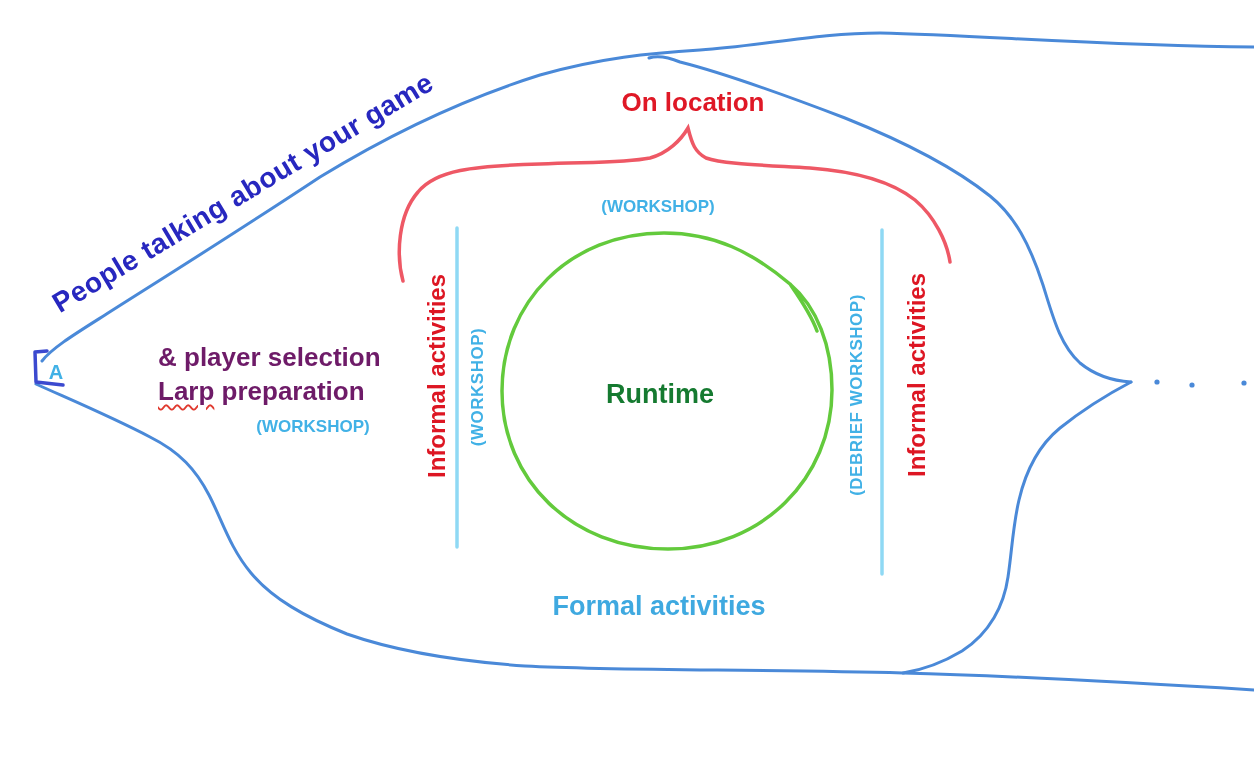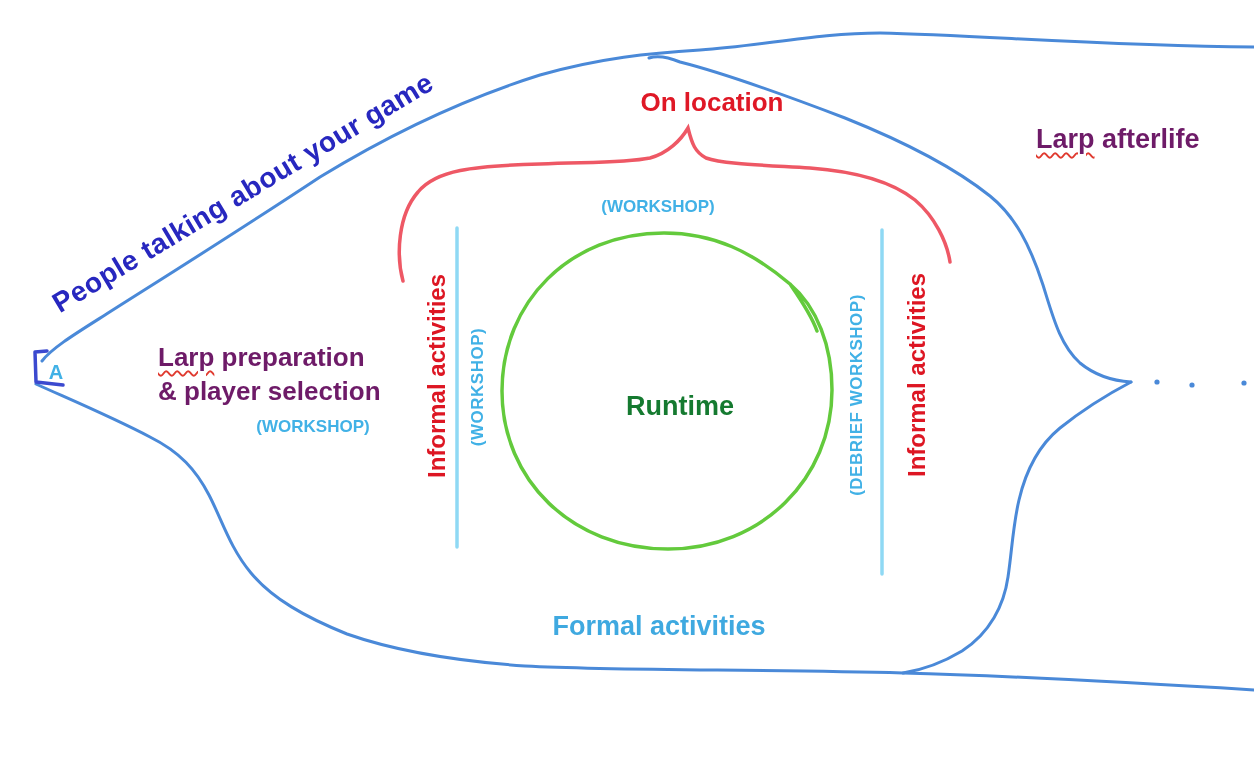--- a/index.html
+++ b/index.html
@@ -6,21 +6,21 @@
   .stage{
     position:relative;width:1254px;height:766px;background:#ffffff;
     overflow:hidden;font-family:"Liberation Sans", sans-serif;
   }
   .stage svg{position:absolute;left:0;top:0;}
   .lbl{position:absolute;white-space:nowrap;}
   .ctr{transform:translate(-50%,-50%);}
   .rot-arc{transform:translate(-50%,-50%) rotate(-31deg);}
   .rot-v{transform:translate(-50%,-50%) rotate(-90deg);}
   .c-darkblue{color:#2727bf;font-size:28px;font-weight:600;letter-spacing:0.5px;}
-  .c-red-title{color:#df1826;font-size:26px;font-weight:700;margin-left:19px;}
+  .c-red-title{color:#df1826;font-size:26px;font-weight:700;}
   .c-red-vert{color:#dd1623;font-size:24px;font-weight:700;}
   .c-purple{color:#6e1b68;font-size:26px;font-weight:600;}
   .c-purple-big{color:#6e1b68;font-size:27px;font-weight:600;}
   .c-cyan-small{color:#41b1e6;font-size:17px;font-weight:700;}
   .c-cyan-vert{color:#41b1e6;font-size:17px;font-weight:700;letter-spacing:0.5px;}
   .c-cyan-big{color:#3fa9e0;font-size:27px;font-weight:600;}
   .c-green-title{color:#157a30;font-size:27px;font-weight:700;}
   .c-green-sub{color:#157a30;font-size:24px;font-weight:600;}
   .c-marker{color:#41b1e6;font-size:20px;font-weight:600;}
   .wavy{
@@ -75,39 +75,38 @@
     <line x1="882" y1="230" x2="882" y2="574" stroke-width="3.5" stroke-linecap="round" stroke="#8fd9f4"></line>
 
     <path d="M 47 351 L 35 352 L 36 382 L 63 385" fill="none" stroke-width="3.5" stroke-linecap="round" stroke-linejoin="round" stroke="#3b49cf"></path>
   </svg>
 
   <div class="lbl rot-arc c-darkblue" style="left:243px;top:193px;">People talking about your game</div>
 
   <div class="lbl ctr c-red-title" style="left:693px;top:102px;">On location</div>
 
   <div class="lbl block c-purple-big" style="left:1036px;top:122px;">
-    <div><span class="wavy">Larp</span><span> afterlife</span></div>
   </div>
 
   <div class="lbl block c-purple" style="left:158px;top:341px;">
+    <div>&amp; player selection</div>
     <div><span class="wavy">Larp</span><span> preparation</span></div>
-    <div>&amp; player selection</div>
   </div>
 
   <div class="lbl ctr c-cyan-small" style="left:313px;top:427px;">(WORKSHOP)</div>
 
   <div class="lbl ctr c-cyan-small" style="left:658px;top:207px;">(WORKSHOP)</div>
 
   <div class="lbl rot-v c-red-vert" style="left:437px;top:376px;">Informal activities</div>
 
   <div class="lbl rot-v c-cyan-vert" style="left:478px;top:387px;">(WORKSHOP)</div>
 
   <div class="lbl rot-v c-cyan-vert" style="left:857px;top:395px;">(DEBRIEF WORKSHOP)</div>
 
   <div class="lbl rot-v c-red-vert" style="left:917px;top:375px;">Informal activities</div>
 
-  <div class="lbl ctr c-green-title" style="left:680px;top:394px;margin-top:12px;">Runtime</div>
+  <div class="lbl ctr c-green-title" style="left:660px;top:394px;">Runtime</div>
 
-  <div class="lbl ctr c-cyan-big" style="left:659px;top:626px;">Formal activities</div>
+  <div class="lbl ctr c-cyan-big" style="left:659px;top:606px;">Formal activities</div>
 
   <div class="lbl ctr c-marker" style="left:56px;top:372px;">A</div>
 
 </div>
 
 </body></html>

